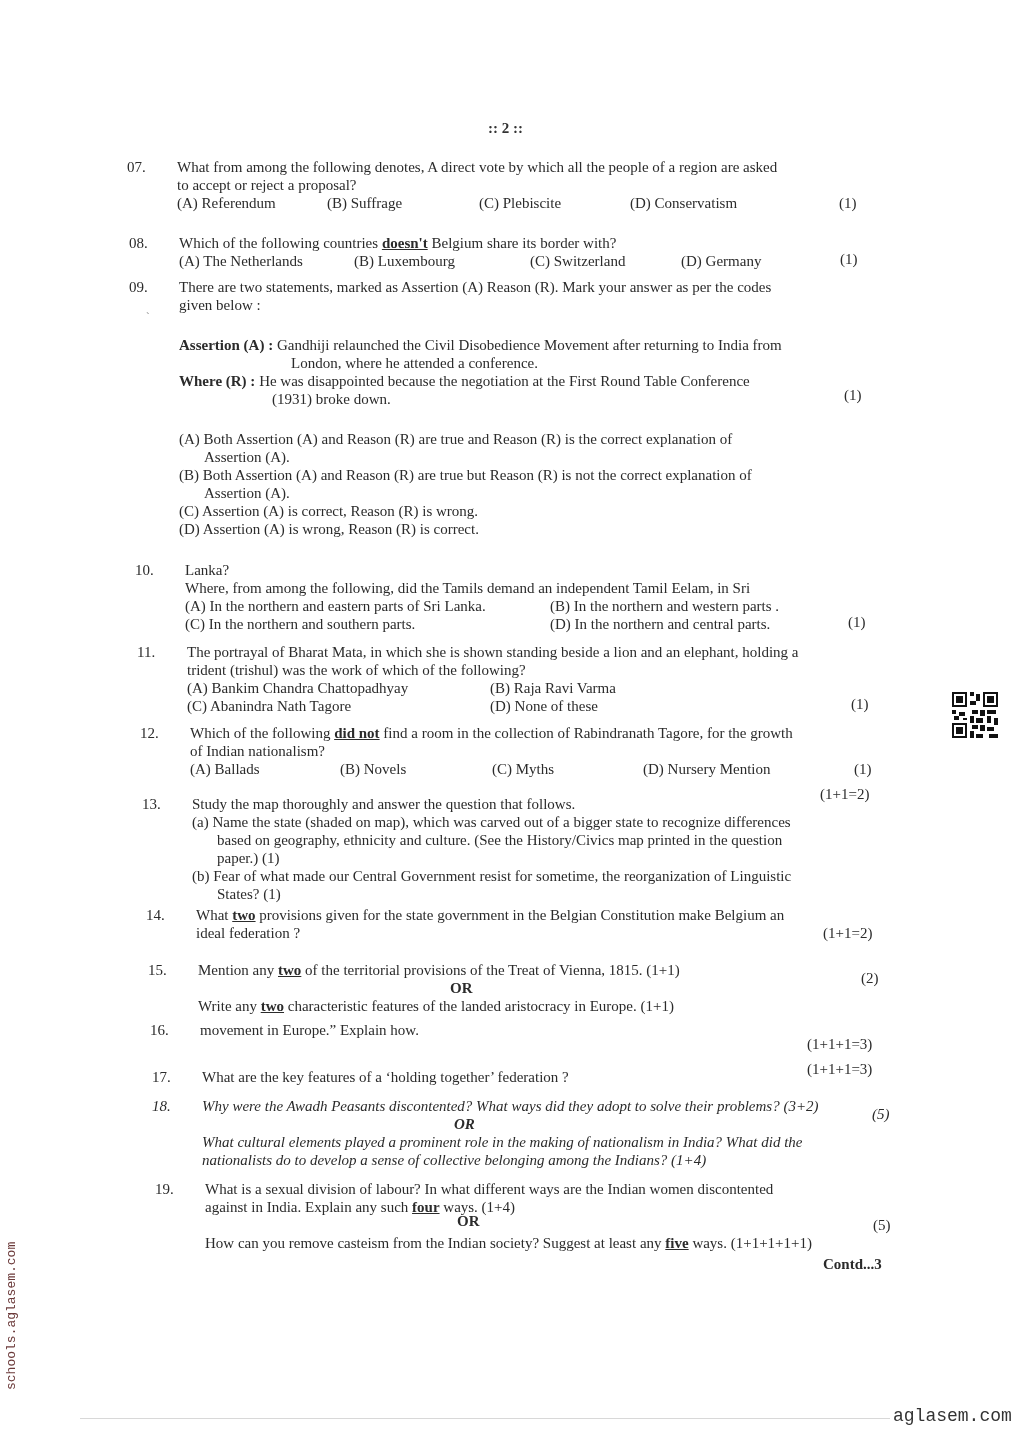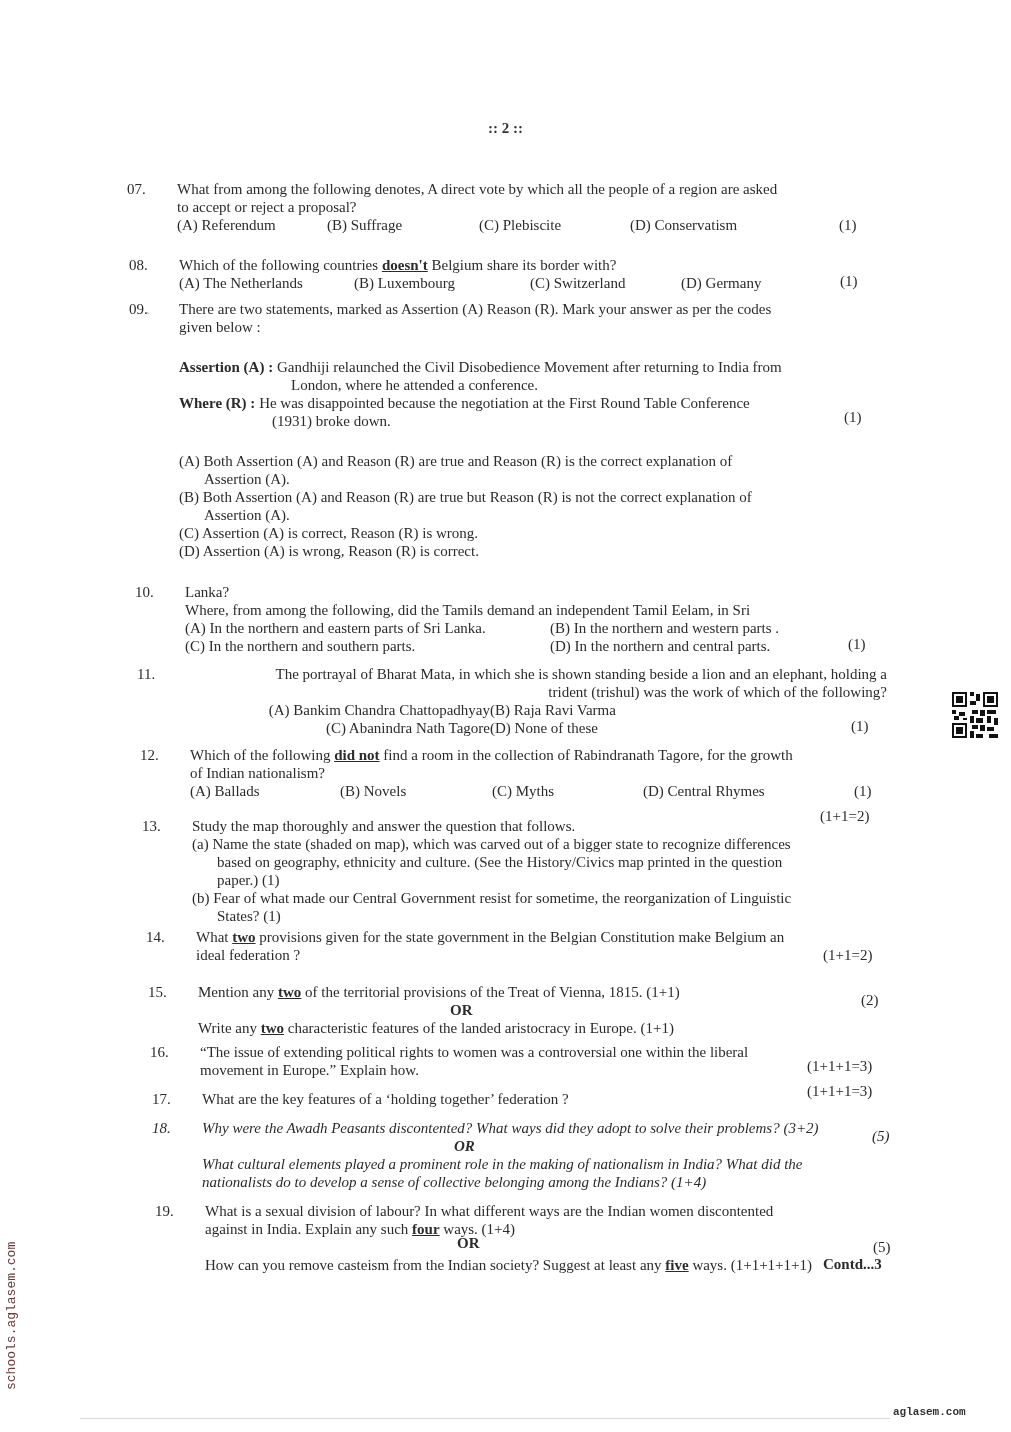--- a/index.html
+++ b/index.html
@@ -7,21 +7,21 @@
     width: 1011px; height: 1432px; position: relative; overflow: hidden;
     background: #ffffff;
     font-family: "Liberation Serif", "DejaVu Serif", serif;
     color: #2a2a2a;
   }
   .page-num {
     position: absolute; top: 120px; left: 0; width: 1011px; text-align: center;
     font-size: 15px; font-weight: bold; color: #333;
   }
   .q {
-    position: absolute; font-size: 15px; line-height: 18px; color: #2b2b2b; margin-top: 22px;
+    position: absolute; font-size: 15px; line-height: 18px; color: #2b2b2b;
   }
   .q .num { position: absolute; left: -50px; top: 0; }
   .q .line { white-space: nowrap; }
   .opts { display: flex; white-space: nowrap; }
   .marks { position: absolute; white-space: nowrap; font-size: 15px; }
   .b { font-weight: bold; text-align: center; }
   .u { text-decoration: underline; font-weight: bold; }
   .ind { padding-left: 25px; }
   .ind2 { padding-left: 112px; }
   .ind3 { padding-left: 93px; }
@@ -32,21 +32,21 @@
   }
   .wm-side {
     position: absolute; left: 4px; top: 1390px;
     transform: rotate(-90deg); transform-origin: left top;
     font-family: "Liberation Mono", "DejaVu Sans Mono", monospace;
     font-size: 13px; color: #6b3a3a; white-space: nowrap;
   }
   .wm-foot {
     position: absolute; left: 893px; top: 1406px;
     font-family: "Liberation Mono", "DejaVu Sans Mono", monospace;
-    font-size: 11px; color: #333; white-space: nowrap; font-weight: bold;
+    font-size: 18px; color: #333; white-space: nowrap;
   }
   .foot-line {
     position: absolute; left: 80px; top: 1418px; width: 810px; height: 1px; background: #d8d8d8;
   }
   .tick { position: absolute; left: 146px; top: 310px; font-size: 11px; color:#777; }
 </style>
 </head>
 <body>
 
 <div class="page-num">:: 2 ::</div>
@@ -104,21 +104,21 @@
     <span style="width:365px">(A) In the northern and eastern parts of Sri Lanka.</span>
     <span>(B) In the northern and western parts .</span>
   </div>
   <div class="opts">
     <span style="width:365px">(C) In the northern and southern parts.</span>
     <span>(D) In the northern and central parts.</span>
   </div>
   <span class="marks" style="left:663px; top:52px;">(1)</span>
 </div>
 
-<div class="q" style="left:187px; top:643px; width:700px;text-align:right;">
+<div class="q" style="left:187px; top:643px; width:700px;">
   <span class="num">11.</span>
   <div class="line">The portrayal of Bharat Mata, in which she is shown standing beside a lion and an elephant, holding a</div>
   <div class="line">trident (trishul) was the work of which of the following?</div>
   <div class="opts">
     <span style="width:303px">(A) Bankim Chandra Chattopadhyay</span>
     <span>(B) Raja Ravi Varma</span>
   </div>
   <div class="opts">
     <span style="width:303px">(C) Abanindra Nath Tagore</span>
     <span>(D) None of these</span>
@@ -127,21 +127,21 @@
 </div>
 
 <div class="q" style="left:190px; top:724px; width:700px;">
   <span class="num">12.</span>
   <div class="line"><span>Which of the following </span><span class="u">did not</span><span> find a room in the collection of Rabindranath Tagore, for the growth</span></div>
   <div class="line">of Indian nationalism?</div>
   <div class="opts">
     <span style="width:150px">(A) Ballads</span>
     <span style="width:152px">(B) Novels</span>
     <span style="width:151px">(C) Myths</span>
-    <span>(D) Central Rhymes</span>
+    <span>(D) Nursery Mention</span>
   </div>
   <span class="marks" style="left:664px; top:36px;">(1)</span>
 </div>
 
 <div class="q" style="left:192px; top:795px; width:700px;">
   <span class="num">13.</span>
   <div class="line">Study the map thoroughly and answer the question that follows.</div>
   <div class="line">(a) Name the state (shaded on map), which was carved out of a bigger state to recognize differences</div>
   <div class="line ind">based on geography, ethnicity and culture. (See the History/Civics map printed in the question</div>
   <div class="line ind">paper.) (1)</div>
@@ -161,21 +161,20 @@
   <span class="num">15.</span>
   <div class="line"><span>Mention any </span><span class="u">two</span><span> of the territorial provisions of the Treat of Vienna, 1815. (1+1)</span></div>
   <span class="or" style="left:252px; top:18px;">OR</span>
   <div style="height:18px"></div>
   <div class="line"><span>Write any </span><span class="u">two</span><span> characteristic features of the landed aristocracy in Europe. (1+1)</span></div>
   <span class="marks" style="left:663px; top:8px;">(2)</span>
 </div>
 
 <div class="q" style="left:200px; top:1021px; width:700px;">
   <span class="num">16.</span>
-  <div class="line">“The issue of extending political rights to women was a controversial one within the liberal</div>
   <div class="line">movement in Europe.” Explain how.</div>
   <span class="marks" style="left:607px; top:14px;">(1+1+1=3)</span>
 </div>
 
 <div class="q" style="left:202px; top:1068px; width:700px;">
   <span class="num">17.</span>
   <div class="line">What are the key features of a ‘holding together’ federation ?</div>
   <span class="marks" style="left:605px; top:-8px;">(1+1+1=3)</span>
 </div>
 

